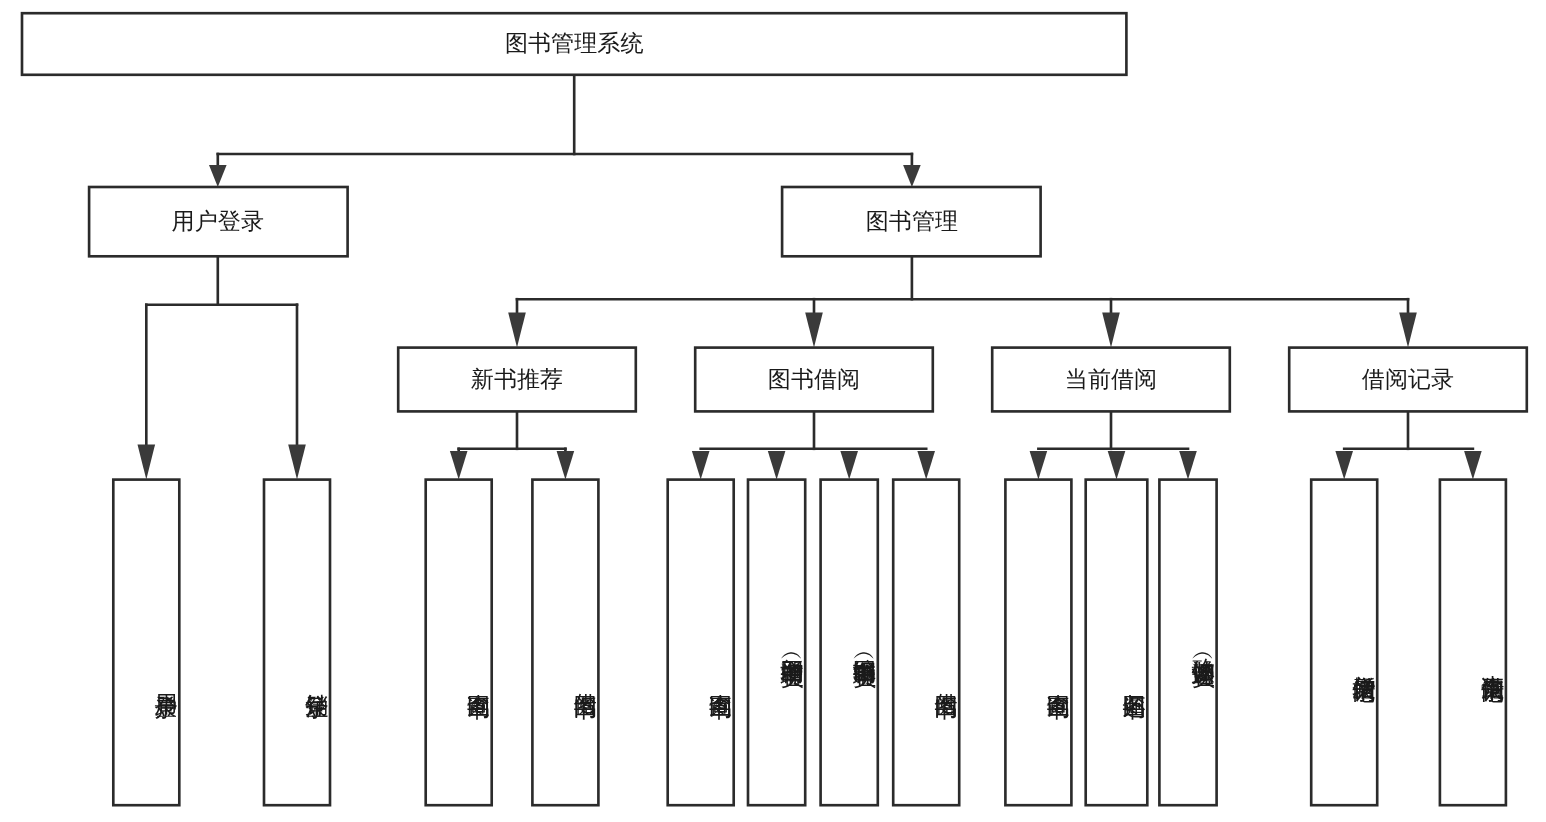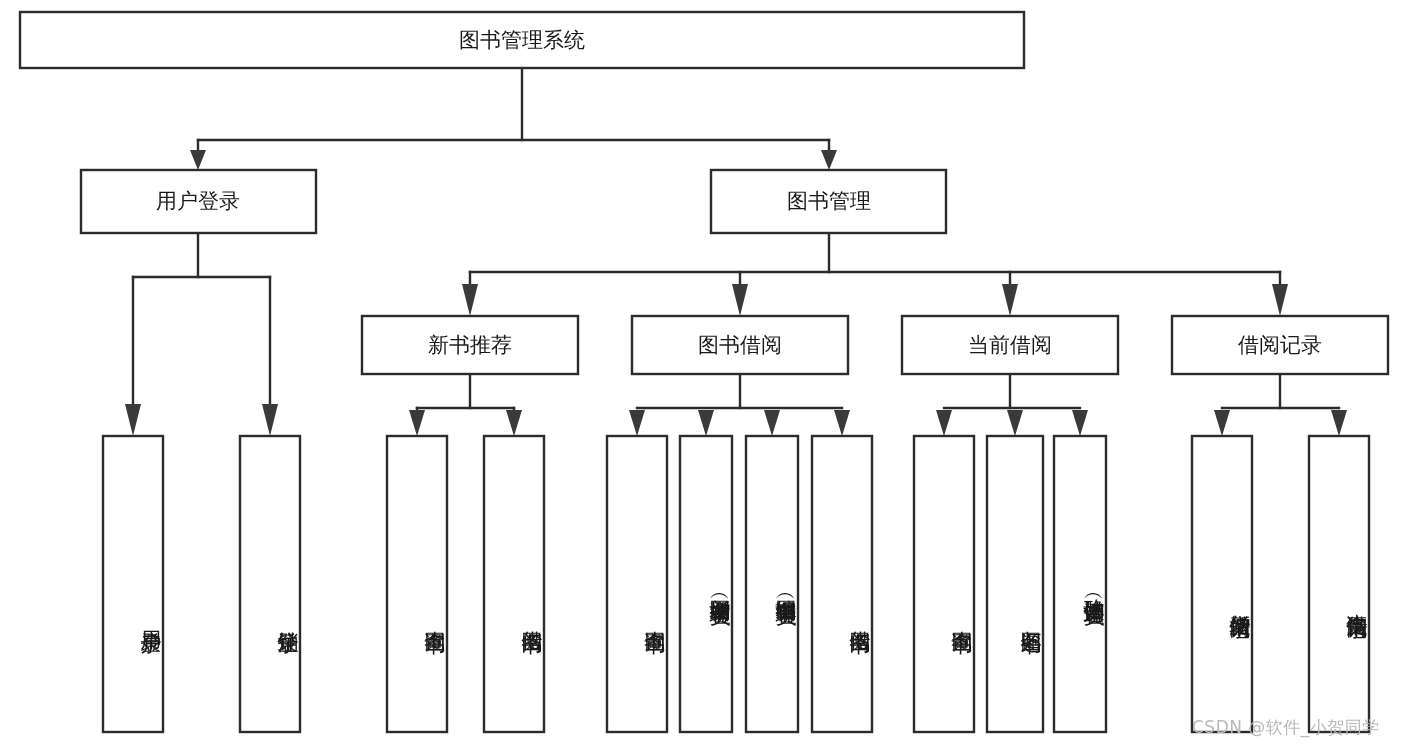--- a/index.html
+++ b/index.html
@@ -212,15 +212,14 @@
   <div class="leaf-label" style="left:607px; top:506px; width:60px; height:220px;">查询图书</div>
   <div class="leaf-label" style="left:680px; top:444px; width:52px; height:284px;">新增图书（管理员）</div>
   <div class="leaf-label" style="left:746px; top:444px; width:52px; height:284px;">编辑图书（管理员）</div>
   <div class="leaf-label" style="left:812px; top:506px; width:60px; height:220px;">借阅图书</div>
   <div class="leaf-label" style="left:914px; top:506px; width:60px; height:220px;">查询图书</div>
   <div class="leaf-label" style="left:987px; top:506px; width:56px; height:220px;">归还图书</div>
   <div class="leaf-label" style="left:1054px; top:444px; width:52px; height:284px;">确认归还（管理员）</div>
   <div class="leaf-label" style="left:1192px; top:472px; width:60px; height:256px;">新增借阅记录</div>
   <div class="leaf-label" style="left:1309px; top:472px; width:60px; height:256px;">查询借阅记录</div>
 
-  <div class="watermark" style="left:1192px; top:716px;">CSDN @软件_小贺同学</div>
 
 </div>
 
 </body></html>

